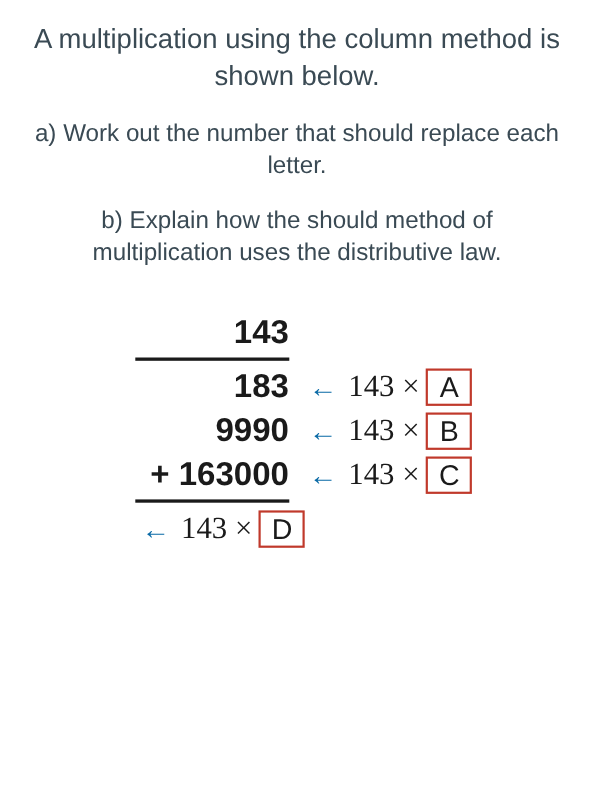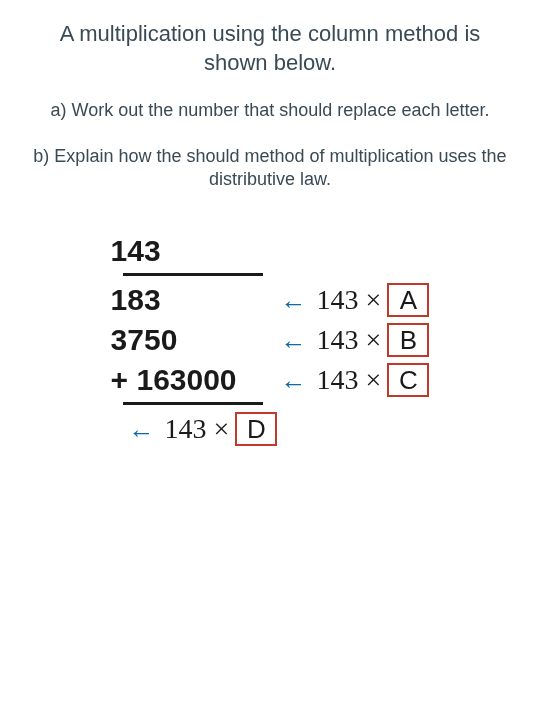--- a/index.html
+++ b/index.html
@@ -11,27 +11,27 @@
     width: 540px;
     height: 721px;
     font-family: -apple-system, BlinkMacSystemFont, 'Segoe UI', Arial, sans-serif;
     background: #ffffff;
     color: #3a4a54;
     padding: 20px 28px;
     font-weight: 400;
   }
   .intro {
     text-align: center;
-    font-size: 22px;
+    font-size: 25px;
     line-height: 1.3;
     margin-bottom: 22px;
   }
   .part {
     text-align: center;
-    font-size: 18px;
+    font-size: 22px;
     line-height: 1.3;
     margin-bottom: 22px;
   }
   .calc-wrap {
     display: flex;
     justify-content: center;
     margin-top: 40px;
   }
   .calc {
     display: inline-block;
@@ -41,21 +41,21 @@
     font-size: 30px;
     line-height: 1.35;
   }
   .calc-row {
     display: flex;
     align-items: center;
     height: 40px;
   }
   .numcol {
     width: 152px;
-    text-align: left;
+    text-align: right;
     white-space: pre;
   }
   .annot {
     display: flex;
     align-items: center;
     margin-left: 18px;
     font-family: Arial, Helvetica, sans-serif;
     font-weight: 400;
     color: #1a1a1a;
     font-size: 28px;
@@ -109,21 +109,21 @@
     <div class="calc-row">
       <div class="numcol">183</div>
       <div class="annot">
         <span class="arrow">←</span>
         <span class="times">143 ×</span>
         <span class="box">A</span>
       </div>
     </div>
 
     <div class="calc-row">
-      <div class="numcol">3750</div>
+      <div class="numcol">9990</div>
       <div class="annot">
         <span class="arrow">←</span>
         <span class="times">143 ×</span>
         <span class="box">B</span>
       </div>
     </div>
 
     <div class="calc-row">
       <div class="numcol">+ 163000</div>
       <div class="annot">

